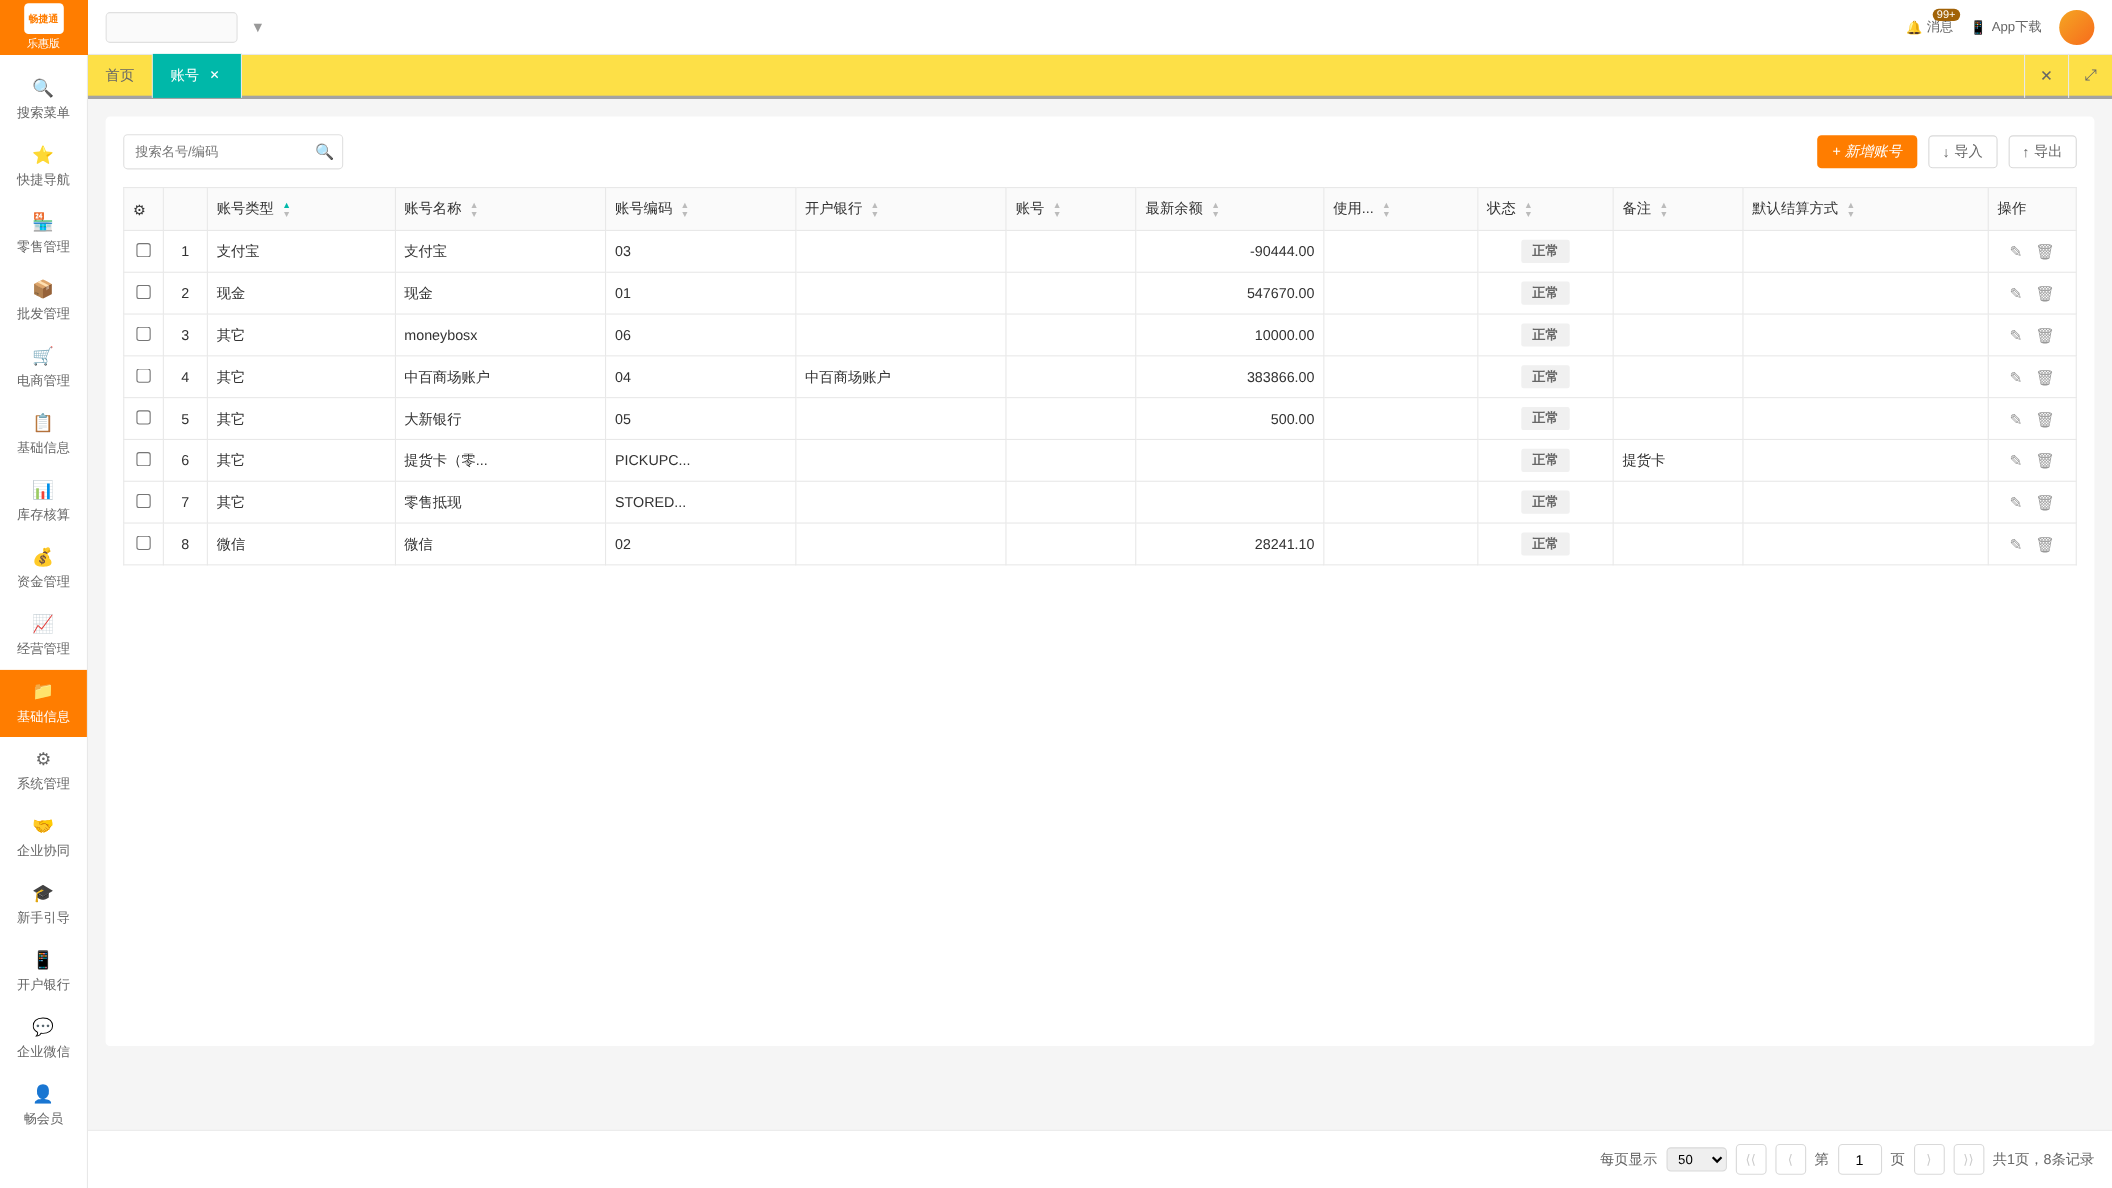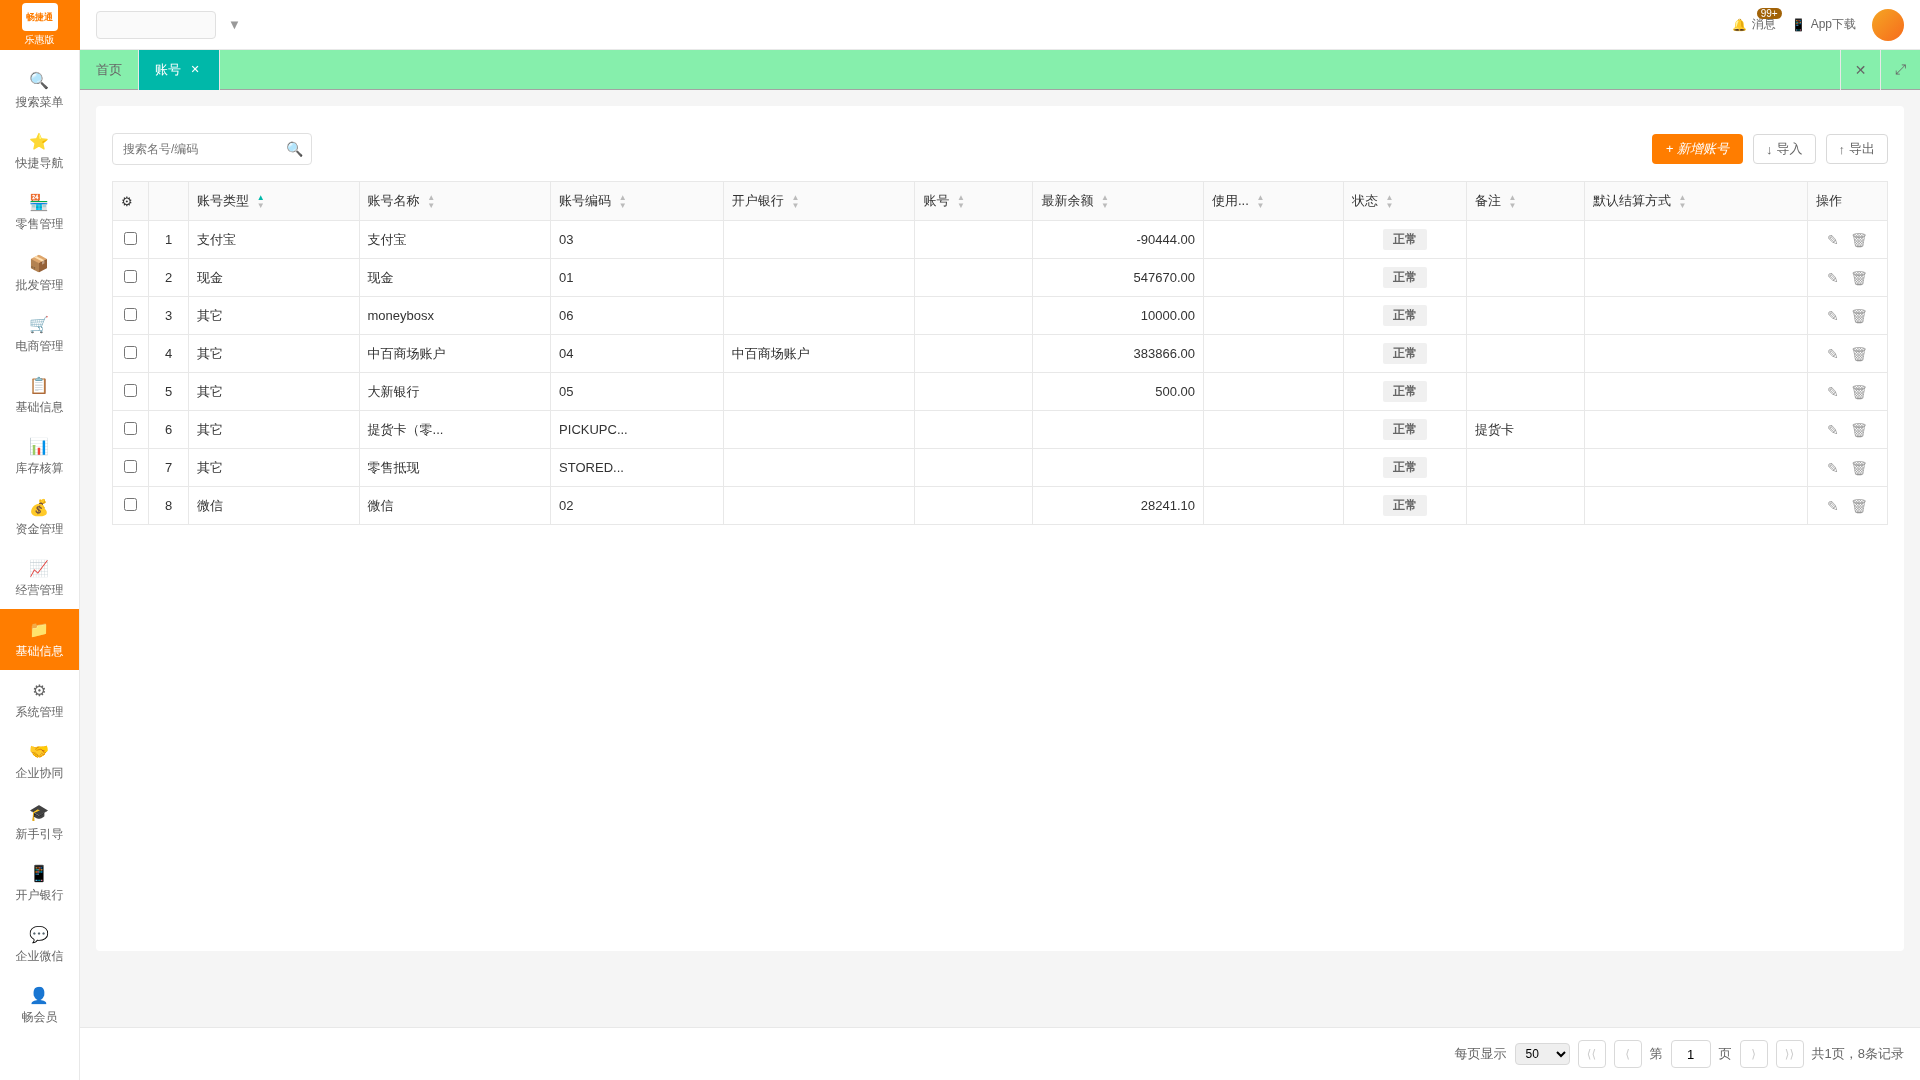--- a/index.html
+++ b/index.html
@@ -146,24 +146,24 @@
       width: 32px;
       height: 32px;
       border-radius: 50%;
       background: linear-gradient(135deg, #f5a623, #f76b1c);
       cursor: pointer;
     }
 
     
     .tab-bar {
       height: 40px;
-      background: #86efac;
-      display: flex;
-      align-items: center;
-      border-bottom: 1px solid #a3a3a3;
+      background: #fde047;
+      display: flex;
+      align-items: center;
+      border-bottom: 3px solid #a3a3a3;
       padding-left: 0;
     }
     .tab-item {
       height: 40px;
       padding: 0 16px;
       display: flex;
       align-items: center;
       cursor: pointer;
       font-size: 13px;
       color: #666;
@@ -215,21 +215,20 @@
       padding: 16px;
       min-height: calc(100% - 60px);
     }
 
     
     .toolbar {
       display: flex;
       align-items: center;
       justify-content: space-between;
       margin-bottom: 16px;
-      margin-top: 11px;
     }
     .search-box {
       width: 200px;
       height: 32px;
       border: 1px solid #e0e0e0;
       border-radius: 4px;
       padding: 0 32px 0 10px;
       font-size: 12px;
       outline: none;
     }

